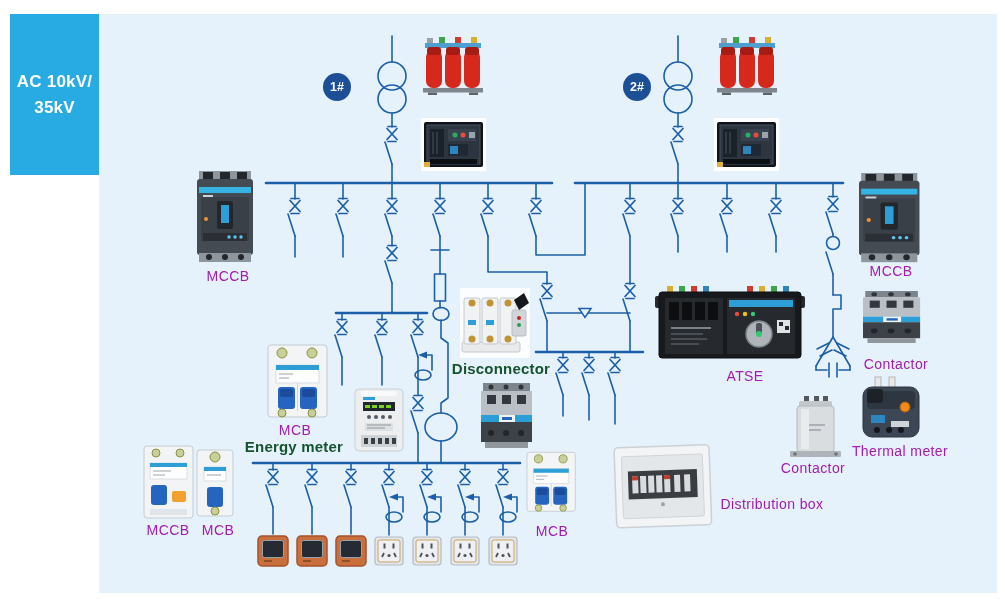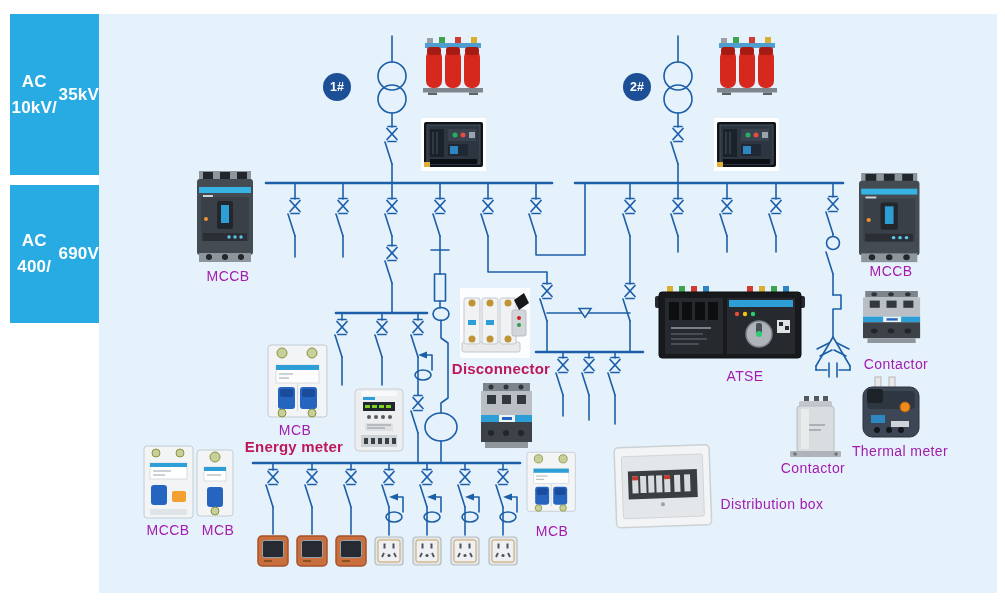--- a/index.html
+++ b/index.html
@@ -1,49 +1,45 @@
 <!DOCTYPE html>
 <html><head>
 <meta charset="utf-8">
 <style>
   html,body{margin:0;padding:0;background:#fff;}
   #stage{position:relative;width:1005px;height:610px;background:#fff;overflow:hidden;
          font-family:"Liberation Sans",sans-serif;}
   #panel{position:absolute;left:99px;top:14px;width:898px;height:579px;background:#e6f2fb;}
   .sbox{position:absolute;left:10px;width:89px;background:#27abe2;color:#fff;
-        display:flex;flex-direction:row;align-items:center;justify-content:center;
+        display:flex;flex-direction:column;align-items:center;justify-content:center;
         font-weight:bold;font-size:17px;line-height:26px;text-align:center;letter-spacing:.2px;}
   #sbox1{top:14px;height:161px;}
   #sbox2{top:185px;height:138px;}
   #sbox3{top:333px;height:260px;}
   .badge{position:absolute;width:28px;height:28px;border-radius:50%;background:#1d4f97;
          color:#fff;font-weight:bold;font-size:12.5px;line-height:28px;text-align:center;}
   #badge1{left:323px;top:73px;}
   #badge2{left:623px;top:73px;}
   .lbl{position:absolute;transform:translateX(-50%);font-size:14px;color:#a21caf;
        letter-spacing:.4px;white-space:nowrap;}
-  .lbl.b{font-weight:bold;color:#be185d;font-size:15px;letter-spacing:.2px;}
+  .lbl.b{font-weight:bold;color:#14532d;font-size:15px;letter-spacing:.2px;}
   svg{position:absolute;left:0;top:0;}
   .ln{stroke:#1c5fa8;fill:none;stroke-width:1.6;stroke-linecap:round;stroke-linejoin:round;}
   .bus{stroke:#1c5fa8;fill:none;stroke-width:2.6;stroke-linecap:round;}
   .sym{stroke-width:1.7;}
 </style>
 </head>
 <body>
 
 <div id="stage">
   <div id="panel"></div>
 
   <div class="sbox" id="sbox1">
     <span>AC 10kV/</span>
     <span>35kV</span>
-  </div>
-  <div class="sbox" id="sbox2">
-    <span>AC 400/</span>
-    <span>690V</span>
   </div>
 
   <div class="badge" id="badge1">1#</div>
   <div class="badge" id="badge2">2#</div>
 
   <svg width="1005" height="610" viewBox="0 0 1005 610">
     <defs>
       <g id="brk" class="ln sym">
         <line x1="-5" y1="-5.5" x2="5" y2="5.5"></line>
           <line x1="5" y1="-5.5" x2="-5" y2="5.5"></line>

